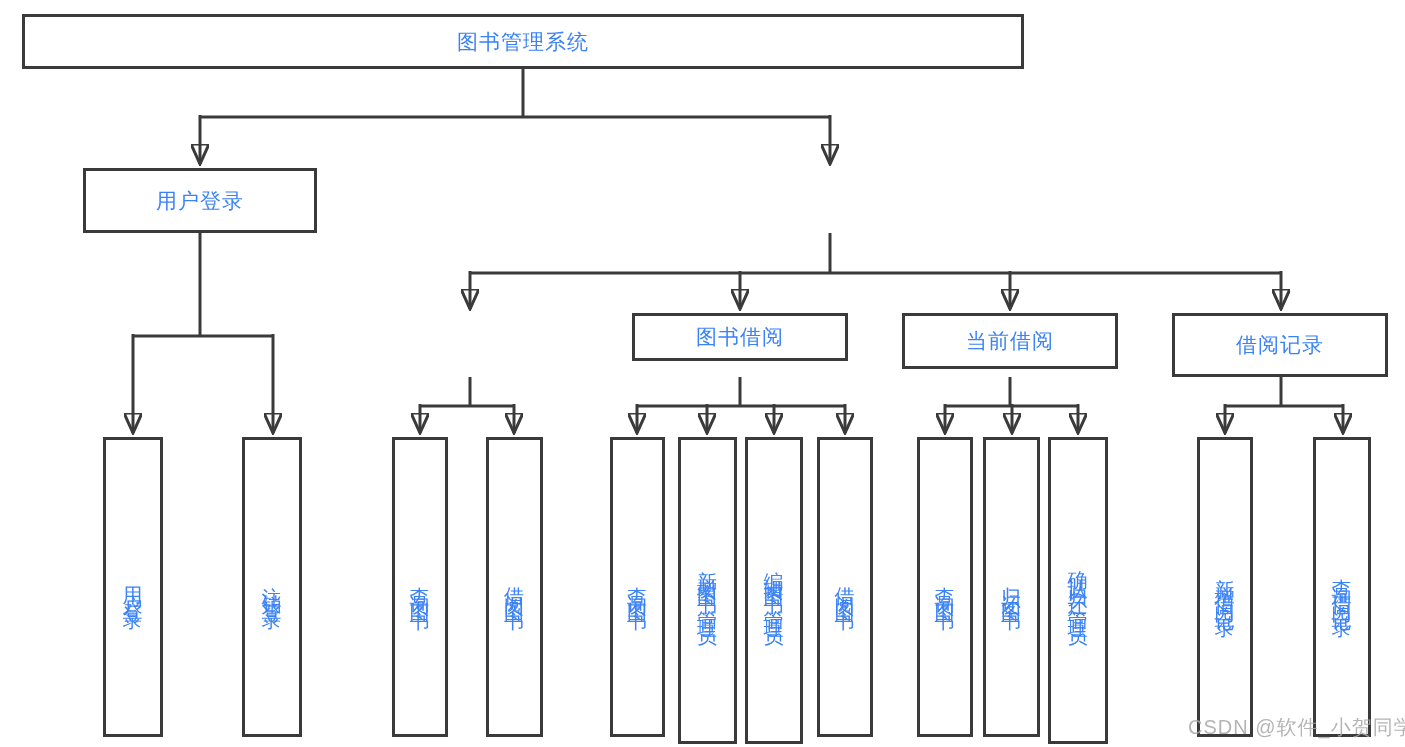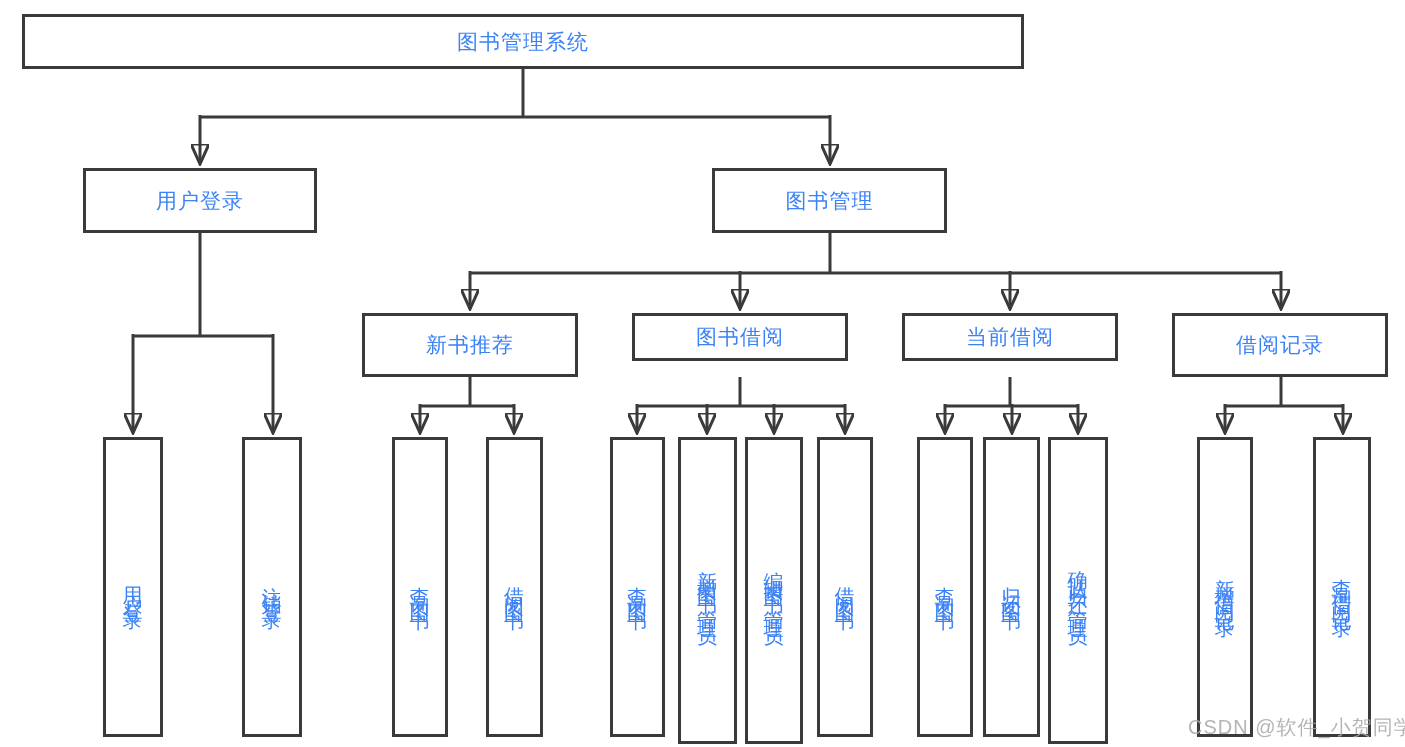--- a/index.html
+++ b/index.html
@@ -81,31 +81,25 @@
     <path d="M1343,404 L1343,433" marker-end="url(#arrow)"></path>
   </svg>
 
   <div class="node h" style="left:22px;top:14px;width:1002px;height:55px">
     <span>图书管理系统</span>
   </div>
 
   <div class="node h" style="left:83px;top:168px;width:234px;height:65px">
     <span>用户登录</span>
   </div>
-  <div class="node h" style="left:712px;top:168px;width:235px;height:65px">
-    <span>图书管理</span>
-  </div>
 
-  <div class="node h" style="left:362px;top:313px;width:216px;height:64px">
-    <span>新书推荐</span>
-  </div>
   <div class="node h" style="left:632px;top:313px;width:216px;height:48px">
     <span>图书借阅</span>
   </div>
-  <div class="node h" style="left:902px;top:313px;width:216px;height:48px">
+  <div class="node h" style="left:902px;top:313px;width:216px;height:56px">
     <span>当前借阅</span>
   </div>
   <div class="node h" style="left:1172px;top:313px;width:216px;height:64px">
     <span>借阅记录</span>
   </div>
 
   <div class="node v" style="left:103px;top:437px;width:60px;height:300px">
     <span>用户登录</span>
   </div>
   <div class="node v" style="left:242px;top:437px;width:60px;height:300px">

